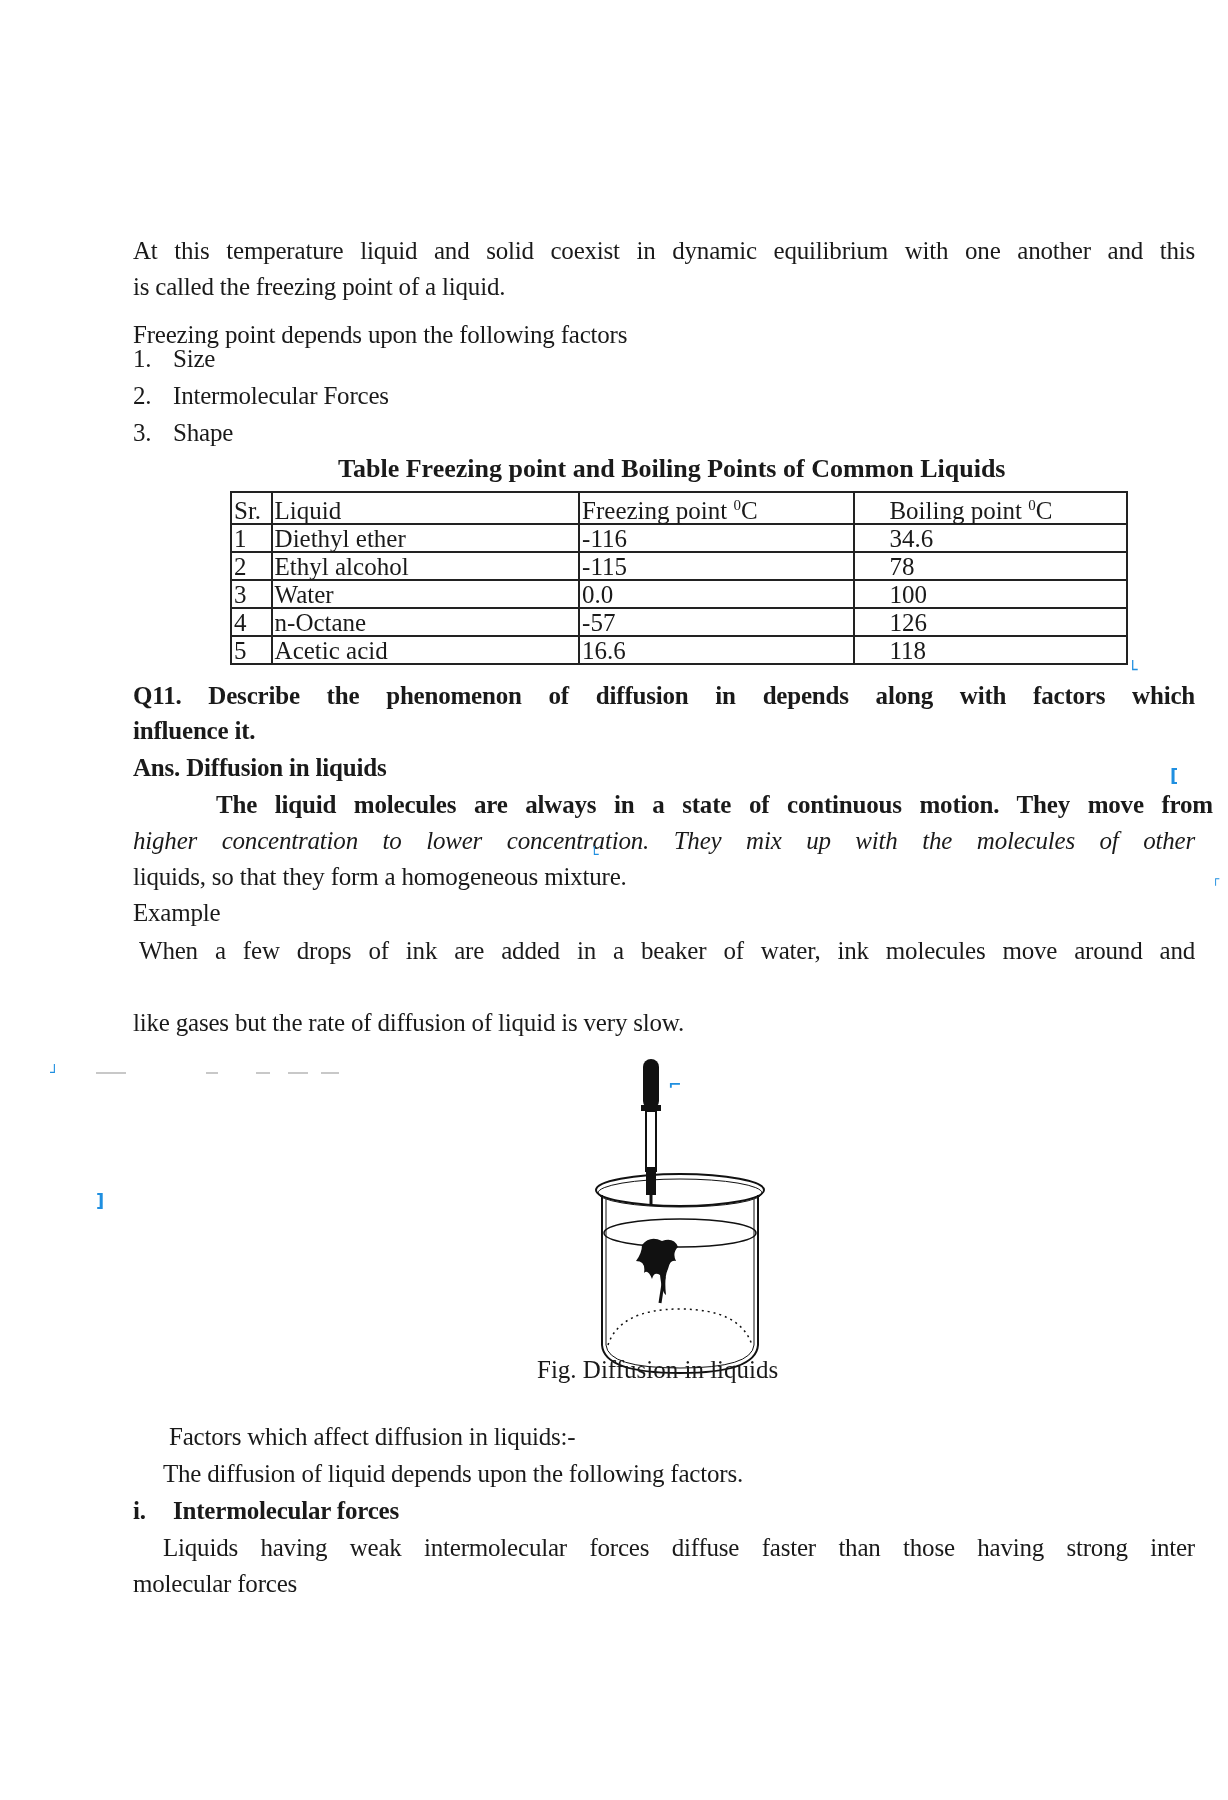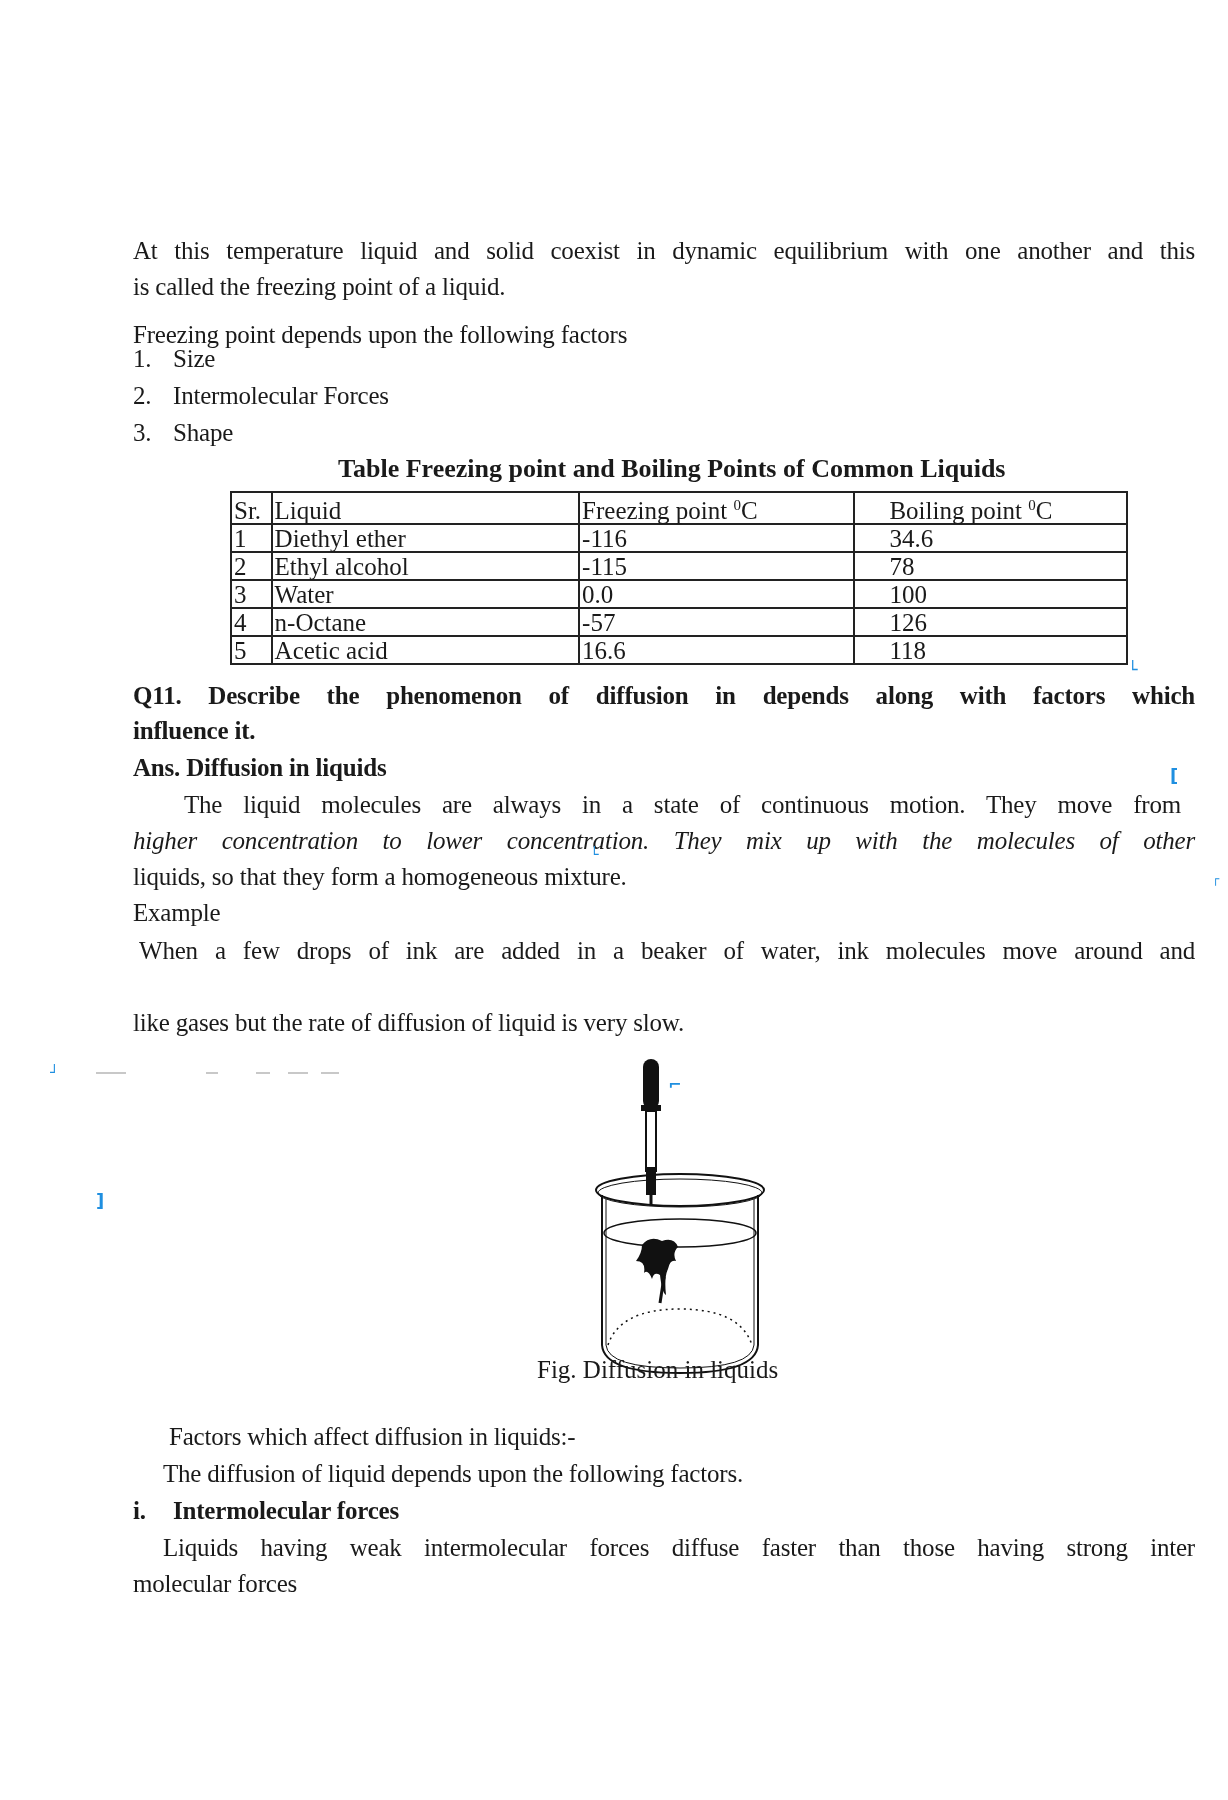--- a/index.html
+++ b/index.html
@@ -105,21 +105,21 @@
       <td>16.6</td>
       <td class="c-bp">118</td>
     </tr>
   </tbody>
     </table>
 
   <div class="line just bold" style="top:681px;">Q11. Describe the phenomenon of diffusion in depends along with factors which</div>
   <div class="line bold" style="top:716px;">influence it.</div>
 
   <div class="line bold" style="top:753px;">Ans. Diffusion in liquids</div>
-  <div class="line just" style="top:790px; left:184px; width:997px;">The liquid molecules are always in a state of continuous motion. They move from</div>
+  <div class="line just" style="top:790px; left:216px; width:997px;font-weight:bold;">The liquid molecules are always in a state of continuous motion. They move from</div>
   <div class="line just" style="top:826px;font-style:italic;">higher concentration to lower concentration. They mix up with the molecules of other</div>
   <div class="line" style="top:862px;">liquids, so that they form a homogeneous mixture.</div>
   <div class="line" style="top:898px;">Example</div>
   <div class="line just" style="top:936px; left:139px; width:1056px;">When a few drops of ink are added in a beaker of water, ink molecules move around and</div>
   <div class="line" style="top:1008px;">like gases but the rate of diffusion of liquid is very slow.</div>
 
   <div class="dash-line">
     <span style="left:0; width:30px;"></span>
     <span style="left:110px; width:12px;"></span>
     <span style="left:160px; width:14px;"></span>

